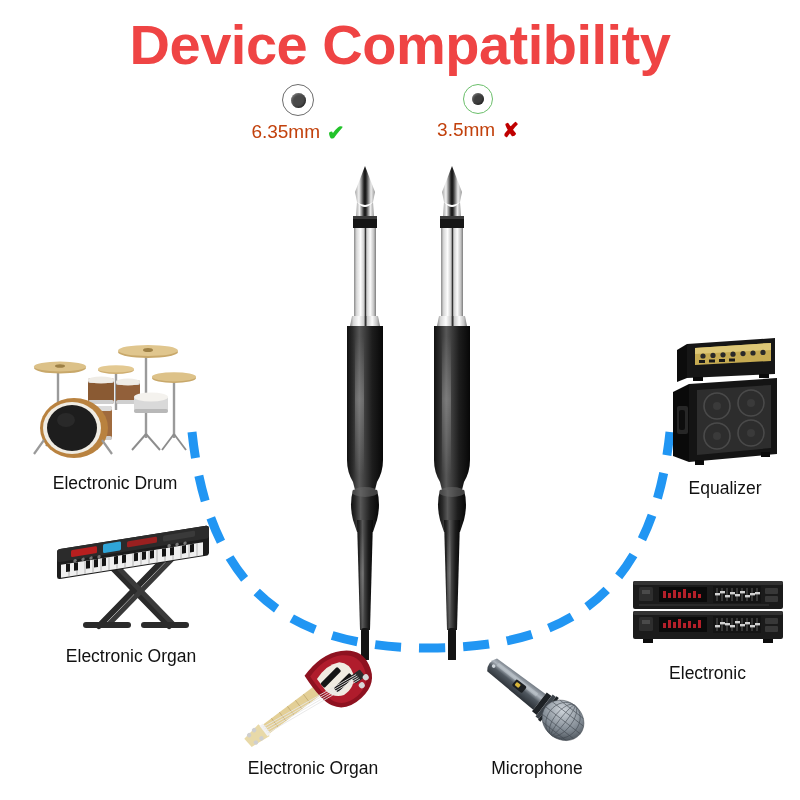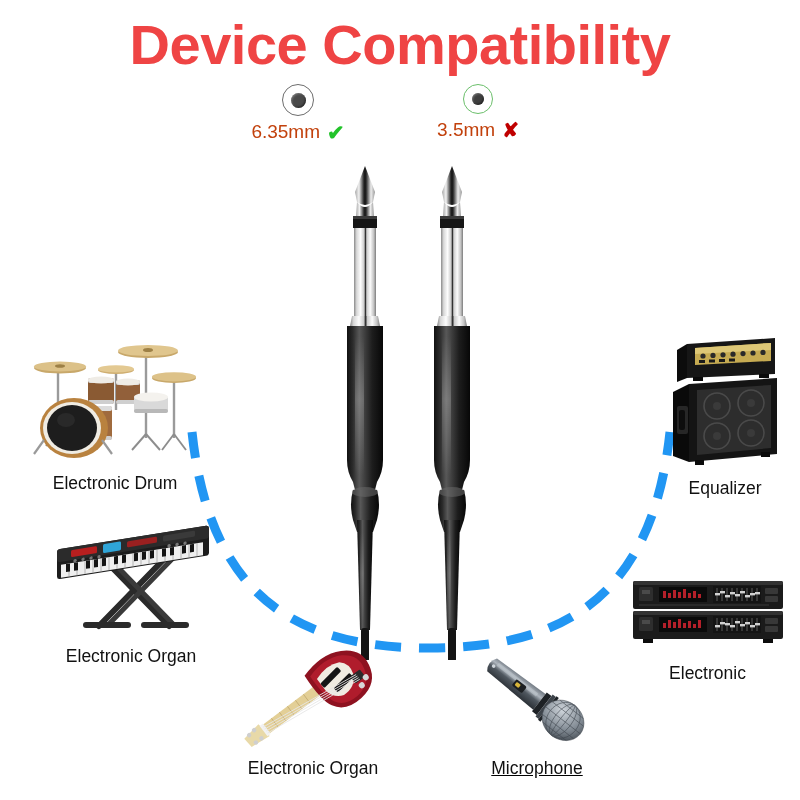--- a/index.html
+++ b/index.html
@@ -127,21 +127,21 @@
   .device-label {
     margin-top: 4px;
     font-size: 17.5px;
     color: #111111;
     white-space: nowrap;
   }
 
   #device-drum    { left: 20px;  top: 330px; width: 190px; }
   #device-organ   { left: 36px;  top: 508px; width: 190px; }
   #device-guitar  { left: 218px; top: 645px; width: 190px; }
-  #device-mic     { left: 452px; top: 650px; width: 170px; text-decoration: underline; }
+  #device-mic     { left: 452px; top: 650px; width: 170px; }
   #device-amp     { left: 655px; top: 330px; width: 140px; }
   #device-eq      { left: 620px; top: 575px; width: 175px; }
 </style>
 </head>
 <body>
 
 <div id="stage">
 
   <div id="page-title">Device Compatibility</div>
 

